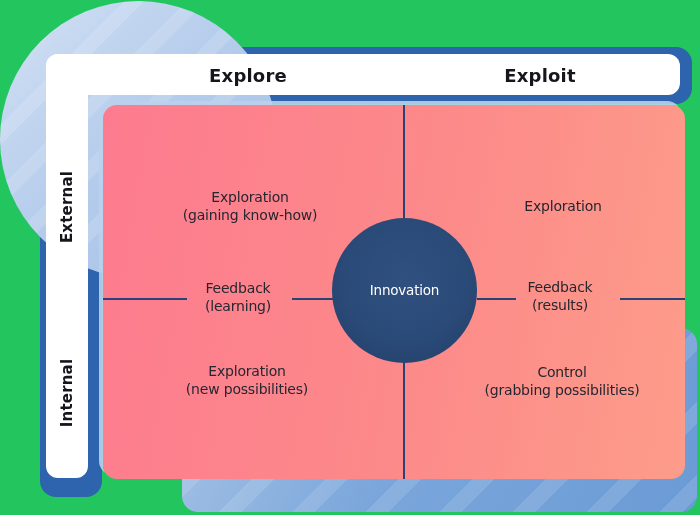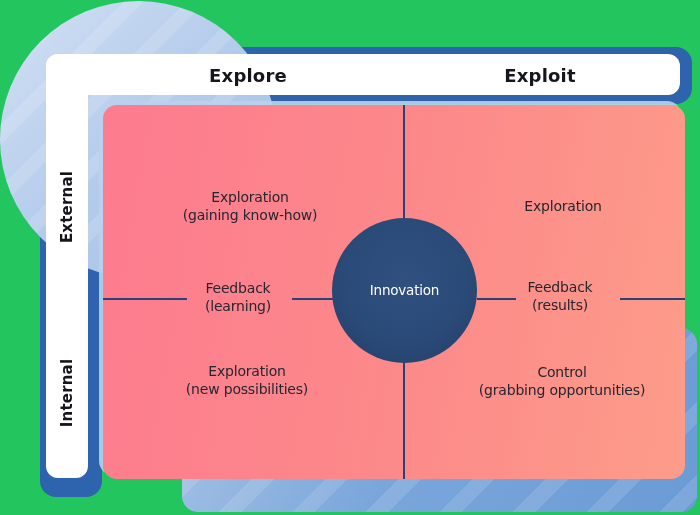--- a/index.html
+++ b/index.html
@@ -113,20 +113,20 @@
   <div class="qtext mr">
     <div>Feedback</div>
     <div>(results)</div>
   </div>
   <div class="qtext bl">
     <div>Exploration</div>
     <div>(new possibilities)</div>
   </div>
   <div class="qtext br">
     <div>Control</div>
-    <div>(grabbing opportunities)</div>
+    <div>(grabbing possibilities)</div>
   </div>
 
   <div class="center-circle">
     <div>Innovation</div>
   </div>
 
 </div>
 
 </body></html>

